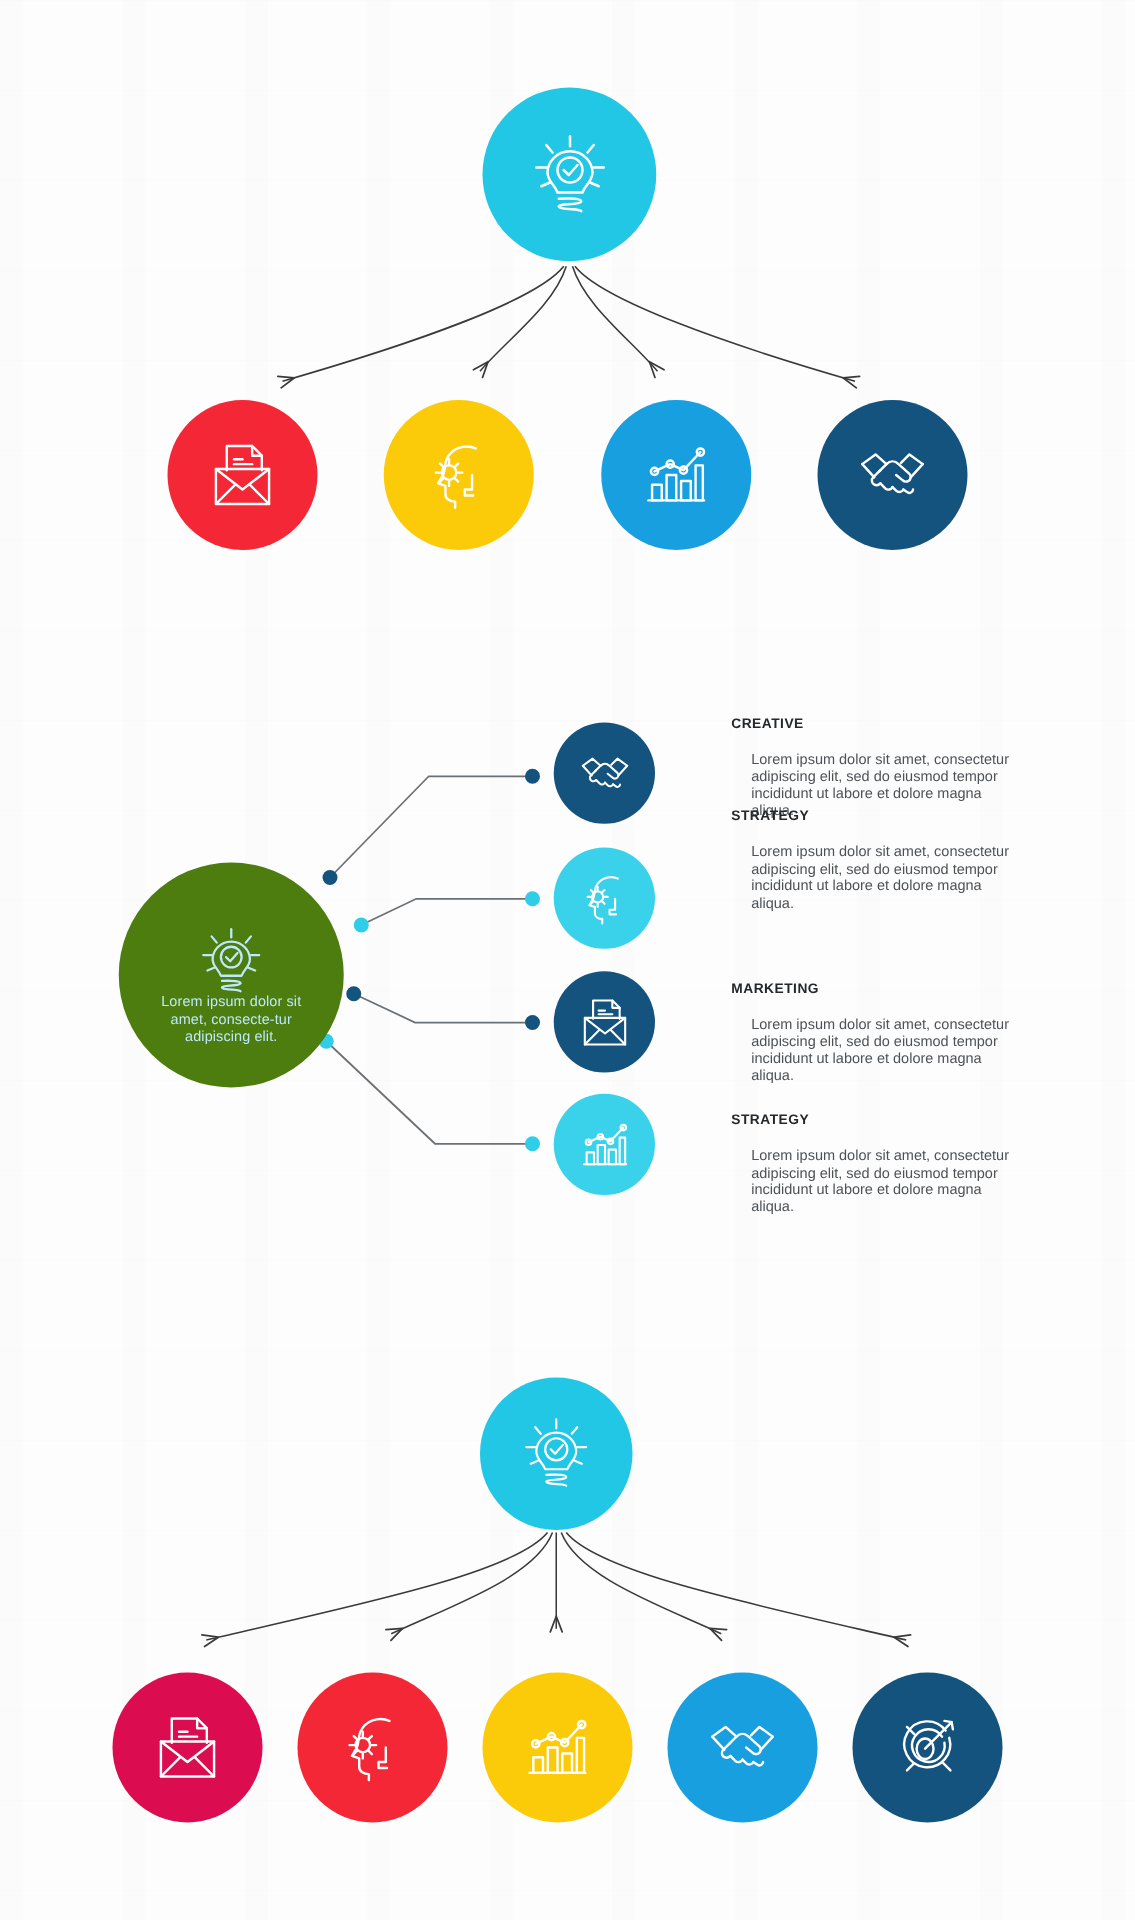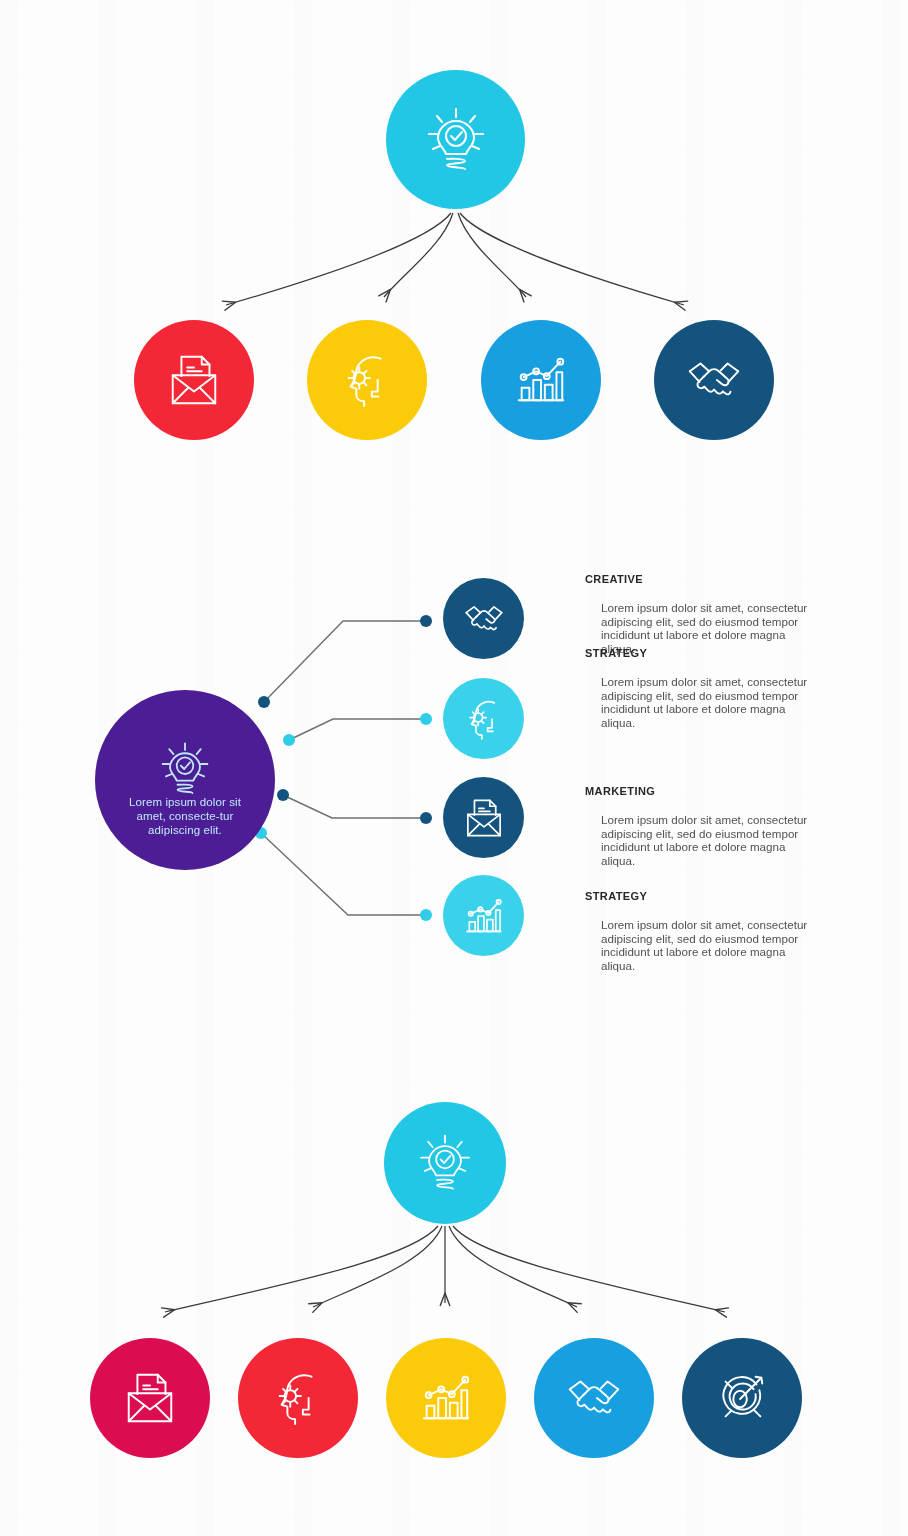--- a/index.html
+++ b/index.html
@@ -183,21 +183,21 @@
         <path d="M21 38 L25 42 C27 44 30 43 31 41"></path>
         <path d="M31 41 L34 44 C36 46 39 45 40 43"></path>
         <path d="M40 43 L43 45 C45 47 48 45 48 43"></path>
         <path d="M26 22 L20 28"></path>
         <path d="M6 22 L16 33"></path>
           <path d="M56 22 L46 33"></path>
       </svg>
     </span>
   </div>
 
-  <div class="circle" style="left:95px;top:690px;width:180px;height:180px;background:#4c1d95;">
+  <div class="circle" style="left:95px;top:690px;width:180px;height:180px;background:#4d7c0f;">
     <span style="margin-top:-22px;">
       <svg width="58" height="62" viewBox="0 0 70 74" fill="none" stroke="#bfe9fb" stroke-width="2.2" stroke-linecap="round" stroke-linejoin="round">
         <path d="M35 6 L35 14"></path>
           <path d="M16 13 L21 19"></path>
           <path d="M54 13 L49 19"></path>
         <path d="M8 31 L16 31"></path>
           <path d="M62 31 L54 31"></path>
         <path d="M12 46 L19 43"></path>
           <path d="M58 46 L51 43"></path>
         <path d="M35 18 C24 18 17 27 17 35 C17 42 23 45 25 51 L45 51 C47 45 53 42 53 35 C53 27 46 18 35 18 Z"></path>

